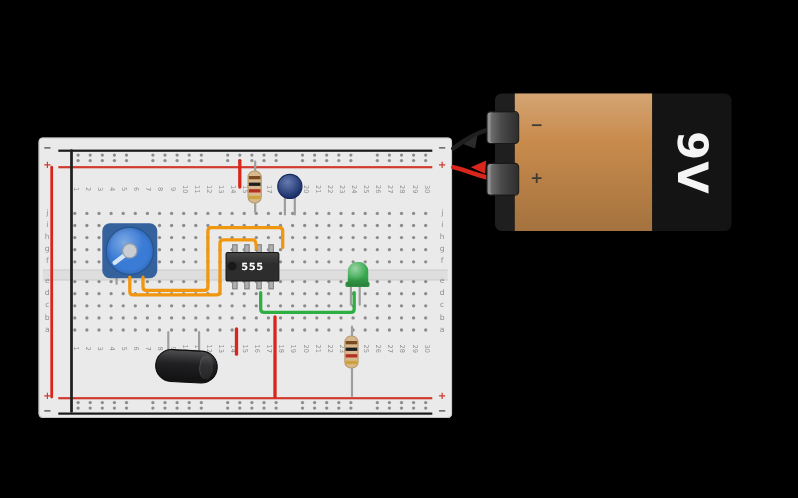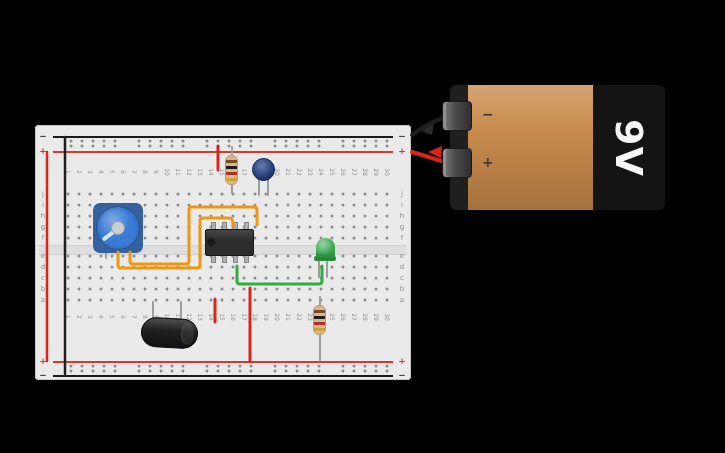--- a/index.html
+++ b/index.html
@@ -610,20 +610,21 @@
     <div class="ic-pin t p1" style="background-color: rgb(176, 176, 176);"></div>
     <div class="ic-pin t p2" style="background-color: rgb(176, 176, 176);"></div>
     <div class="ic-pin t p3" style="background-color: rgb(176, 176, 176);"></div>
     <div class="ic-pin t p4" style="background-color: rgb(176, 176, 176);"></div>
     <div class="ic-pin b p1" style="background-color: rgb(176, 176, 176);"></div>
     <div class="ic-pin b p2" style="background-color: rgb(176, 176, 176);"></div>
     <div class="ic-pin b p3" style="background-color: rgb(176, 176, 176);"></div>
     <div class="ic-pin b p4" style="background-color: rgb(176, 176, 176);"></div>
     <div class="ic-body" style="background-color: rgb(45, 45, 45);"></div>
     <div class="ic-notch"></div>
+    <div class="ic-label" style="color:#fff">555</div>
   </div>
 
   <div class="cmp resistor res-top" style="background-color: rgb(217, 184, 141);">
       <div class="band" style="top: 3.5px; background: rgb(122, 75, 34);"></div>
       <div class="band" style="top: 9.5px; background: rgb(30, 30, 30);"></div>
       <div class="band" style="top: 15.5px; background: rgb(176, 48, 36);"></div>
       <div class="band" style="top: 21.5px; background: rgb(202, 163, 59);"></div>
     </div>
   <div class="cmp resistor res-bottom" style="background-color: rgb(217, 184, 141);">
       <div class="band" style="top: 3.5px; background: rgb(122, 75, 34);"></div>

